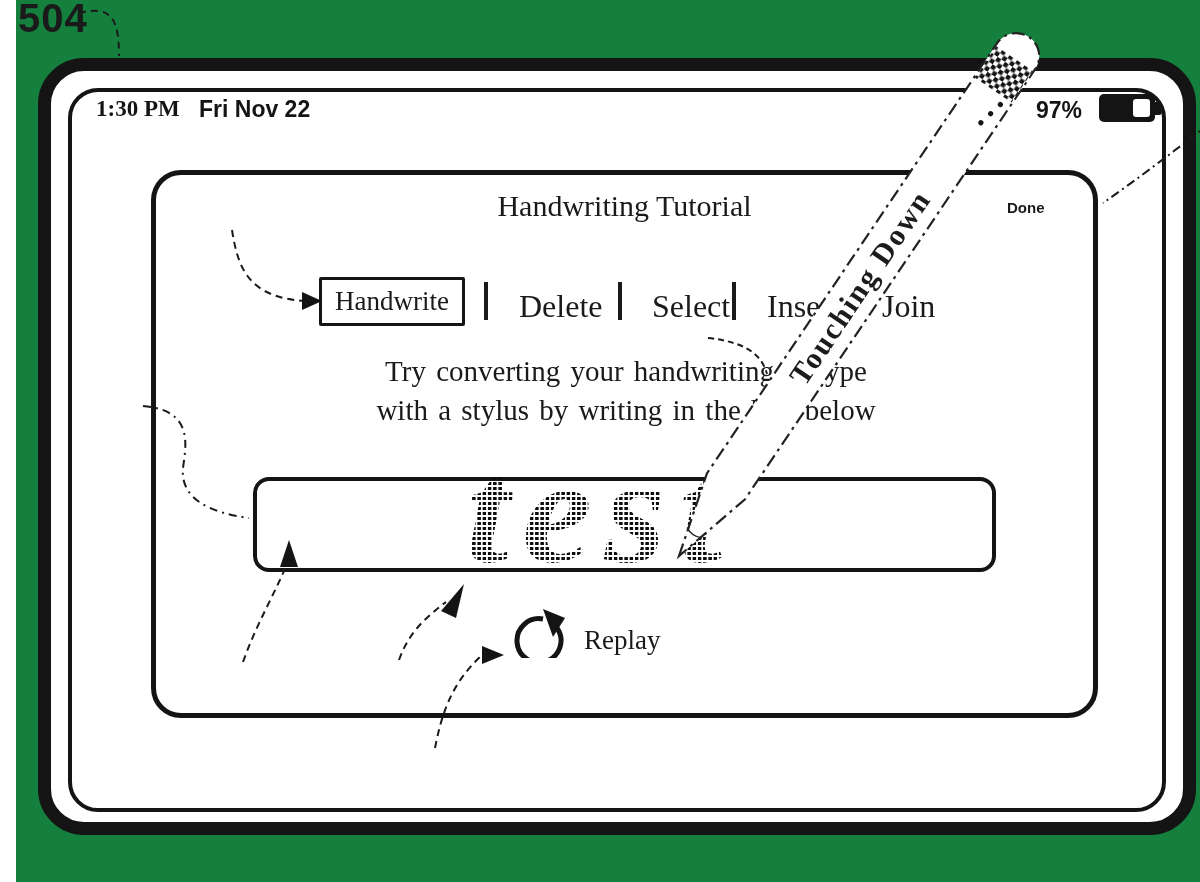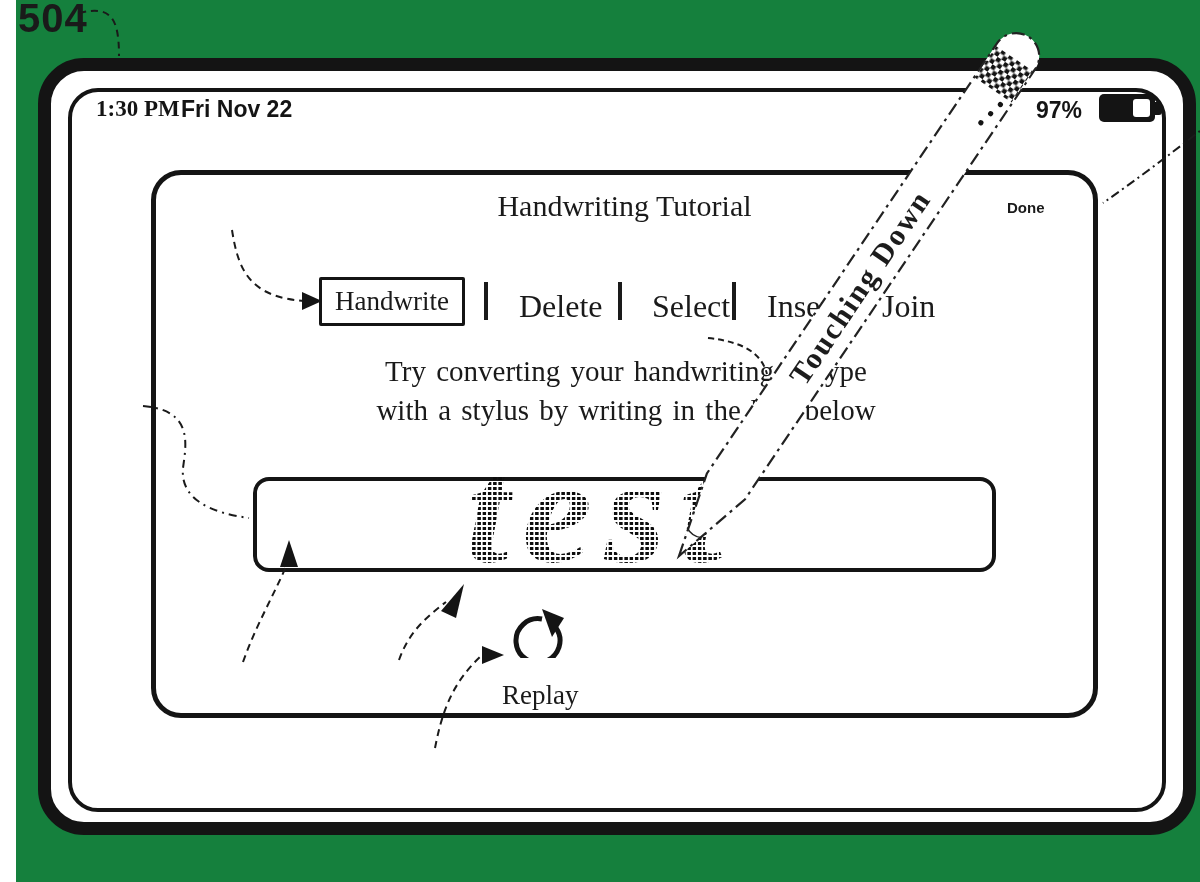--- a/index.html
+++ b/index.html
@@ -15,21 +15,21 @@
   
   .tablet-outer{
     position:absolute;left:22px;top:58px;width:1132px;height:751px;
     border:13px solid #141414;border-radius:46px;background:#fff;
   }
   .tablet-screen{
     position:absolute;left:52px;top:88px;width:1090px;height:716px;
     border:4px solid #141414;border-radius:30px;background:#fff;
   }
   .status-time{position:absolute;left:80px;top:96px;font-size:23px;font-weight:700;font-family:Liberation Serif, serif;}
-  .status-date{position:absolute;left:165px;top:96px;font-size:23px;font-weight:700;}
+  .status-date{position:absolute;left:183px;top:96px;font-size:23px;font-weight:700;}
   .battery-pct{position:absolute;left:1020px;top:97px;font-size:23px;font-weight:700;}
   .battery{position:absolute;left:1083px;top:94px;width:56px;height:28px;background:#141414;border-radius:5px;}
   .battery-gap{position:absolute;right:5px;top:5px;width:17px;height:18px;background:#fff;border-radius:3px;}
   .battery-nub{position:absolute;left:1139px;top:102px;width:7px;height:13px;background:#141414;border-radius:0 3px 3px 0;}
   
   .dialog{
     position:absolute;left:135px;top:170px;width:937px;height:538px;
     border:5px solid #141414;border-radius:30px;background:#fff;
   }
   .dialog-title{
@@ -77,22 +77,22 @@
   }
   @supports (-webkit-background-clip: text) {
     .written-word{
       background-image:radial-gradient(#0d0d0d 1.6px, rgba(0,0,0,0) 1.7px);
       background-size:5px 5px;
       -webkit-background-clip:text;background-clip:text;color:transparent;
     }
   }
   
   .replay-btn{
-    position:absolute;left:486px;top:606px;display:flex;align-items:center;gap:6px;
-    background:none;border:none;padding:0;cursor:pointer;flex-direction:column;
+    position:absolute;left:498px;top:606px;display:flex;align-items:center;gap:16px;
+    background:none;border:none;padding:0;cursor:pointer;
   }
   .replay-label{font-family:"Liberation Serif",serif;font-size:27px;color:#1a1a1a;margin-top:16px;}
   
   #overlay{position:absolute;left:0;top:0;width:1200px;height:882px;z-index:5;pointer-events:none;}
 </style>
 </head>
 <body>
 
 <div id="canvas">
 

